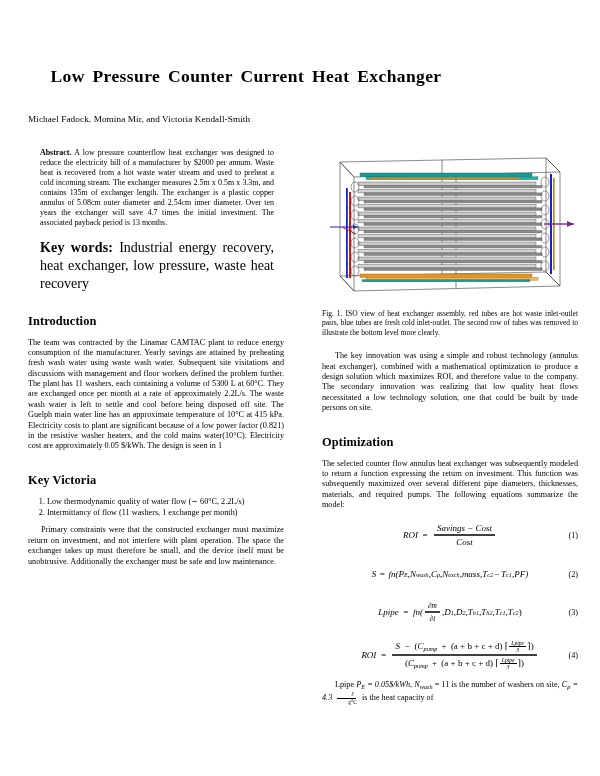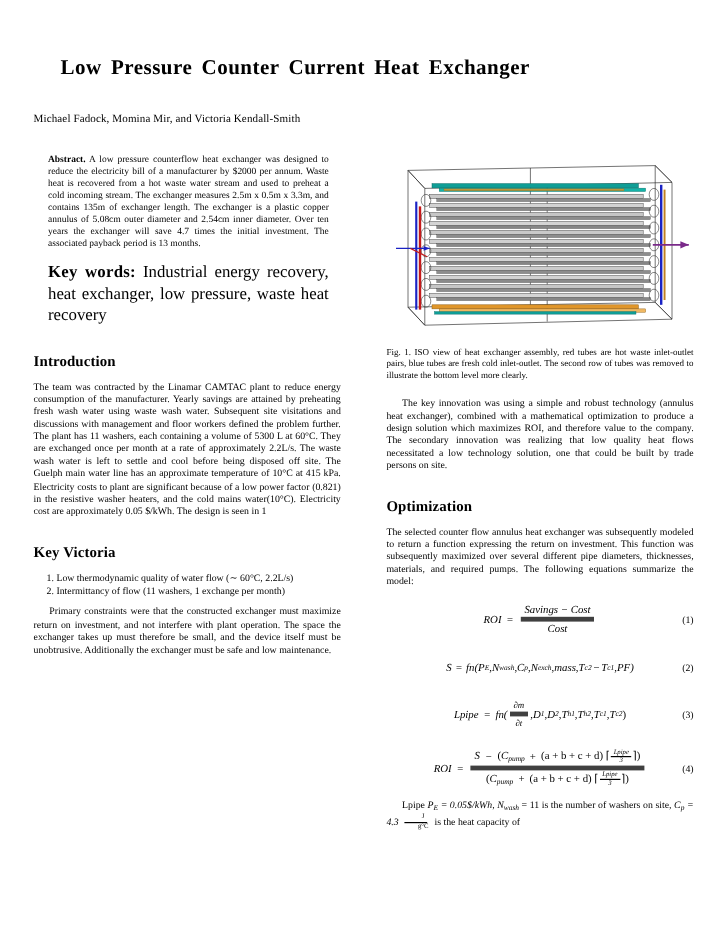--- a/index.html
+++ b/index.html
@@ -2,21 +2,21 @@
 <html><head>
 <meta charset="utf-8">
 <style>
   html,body{margin:0;padding:0;}
   body{
     width:600px;height:776px;background:#ffffff;
     font-family:"Liberation Serif","DejaVu Serif",serif;
     color:#000;overflow:hidden;
   }
   .page{position:relative;width:492px;height:776px;box-sizing:border-box;
-        padding:33px 28px 10px 28px;}
+        padding:53px 28px 10px 28px;}
   .title{
     text-align:center;font-size:17.5px;font-weight:bold;letter-spacing:.4px;
     word-spacing:3px;margin:13px 0 0 0;line-height:1.2;
   }
   .authors{text-align:left;font-size:9.2px;margin-top:27px;letter-spacing:.1px;}
 
   .columns{display:flex;gap:38px;margin-top:24px;}
   .col{width:256px;flex:0 0 256px;}
 
   p{margin:0;font-size:8.2px;line-height:1.265;text-align:justify;
@@ -38,21 +38,21 @@
   .figcap{font-size:7.5px;line-height:1.26;text-align:justify;margin-top:9px;}
   .figcap b{font-weight:normal;}
 
   
   .eq{position:relative;display:flex;align-items:center;justify-content:center;
       font-family:"Liberation Serif",serif;font-style:italic;font-size:9px;
       margin:13px 0 0 0;min-height:22px;}
   .eq .num{position:absolute;right:0;font-style:normal;font-size:8.2px;}
   .frac{display:inline-flex;flex-direction:column;align-items:center;
         vertical-align:middle;margin:0 2px;}
-  .frac .top{padding:0 3px 1px 3px;border-bottom:4px solid #404040;}
+  .frac .top{padding:0 3px 1px 3px;border-bottom:2px solid #404040;}
   .frac .bot{padding:1px 3px 0 3px;}
   .sub{font-size:6.2px;vertical-align:-2px;font-style:italic;}
   .up{font-style:normal;}
   .smfrac{display:inline-flex;flex-direction:column;align-items:center;
           vertical-align:middle;font-size:5.6px;margin:0 1px;}
   .smfrac .top{border-bottom:1px solid #000;padding:0 2px;}
   .smfrac .bot{padding:0 2px;}
 </style>
 </head>
 <body>

